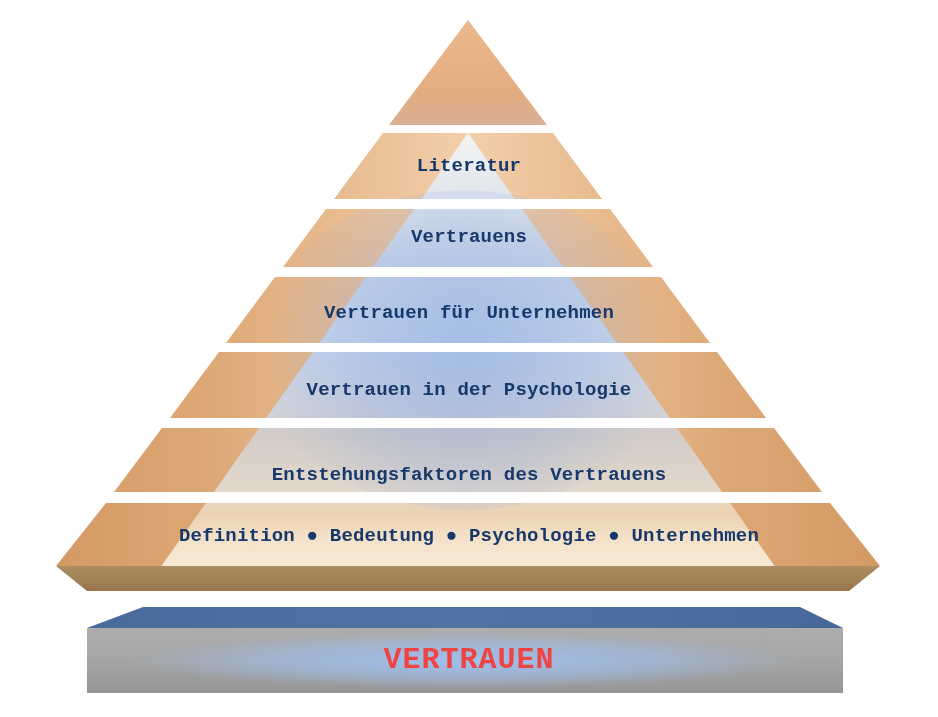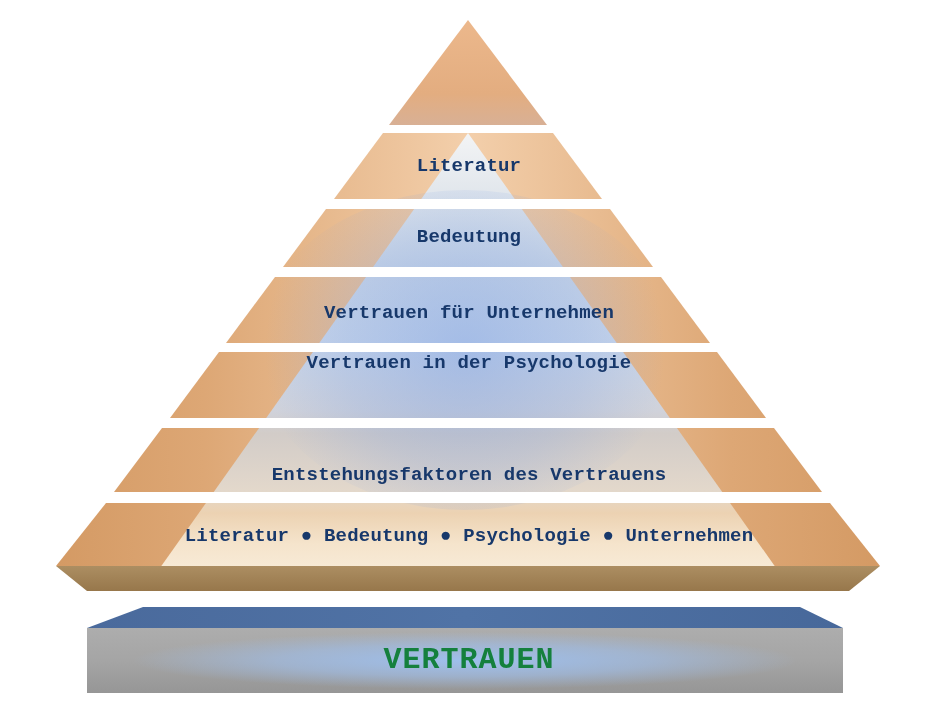--- a/index.html
+++ b/index.html
@@ -27,21 +27,21 @@
   }
   .base-label {
     position: absolute;
     left: 0;
     width: 938px;
     top: 660px;
     text-align: center;
     transform: translateY(-50%);
     font-weight: bold;
     font-size: 30px;
-    color: #15803d;
+    color: #ef4444;
     letter-spacing: 1px;
     pointer-events: none;
   }
 </style>
 </head>
 <body>
 
 <div class="stage">
 
   <svg width="938" height="717" viewBox="0 0 938 717">
@@ -123,20 +123,20 @@
     </g>
 
     <g>
       <polygon points="143,607 800,607 843,628 87,628" fill="url(#gTopFace)"></polygon>
       <rect x="87" y="628" width="756" height="65" fill="url(#gFrontGray)"></rect>
       <rect x="87" y="628" width="756" height="65" fill="url(#gFrontGlow)"></rect>
     </g>
   </svg>
 
   <div class="lvl-label" style="top:166px">Literatur</div>
-  <div class="lvl-label" style="top:237px">Bedeutung</div>
+  <div class="lvl-label" style="top:237px">Vertrauens</div>
   <div class="lvl-label" style="top:313px">Vertrauen für Unternehmen</div>
-  <div class="lvl-label" style="top:363px">Vertrauen in der Psychologie</div>
+  <div class="lvl-label" style="top:390px">Vertrauen in der Psychologie</div>
   <div class="lvl-label" style="top:475px">Entstehungsfaktoren des Vertrauens</div>
-  <div class="lvl-label" style="top:536px">Literatur ● Bedeutung ● Psychologie ● Unternehmen</div>
+  <div class="lvl-label" style="top:536px">Definition ● Bedeutung ● Psychologie ● Unternehmen</div>
   <div class="base-label">VERTRAUEN</div>
 
 </div>
 
 </body></html>

